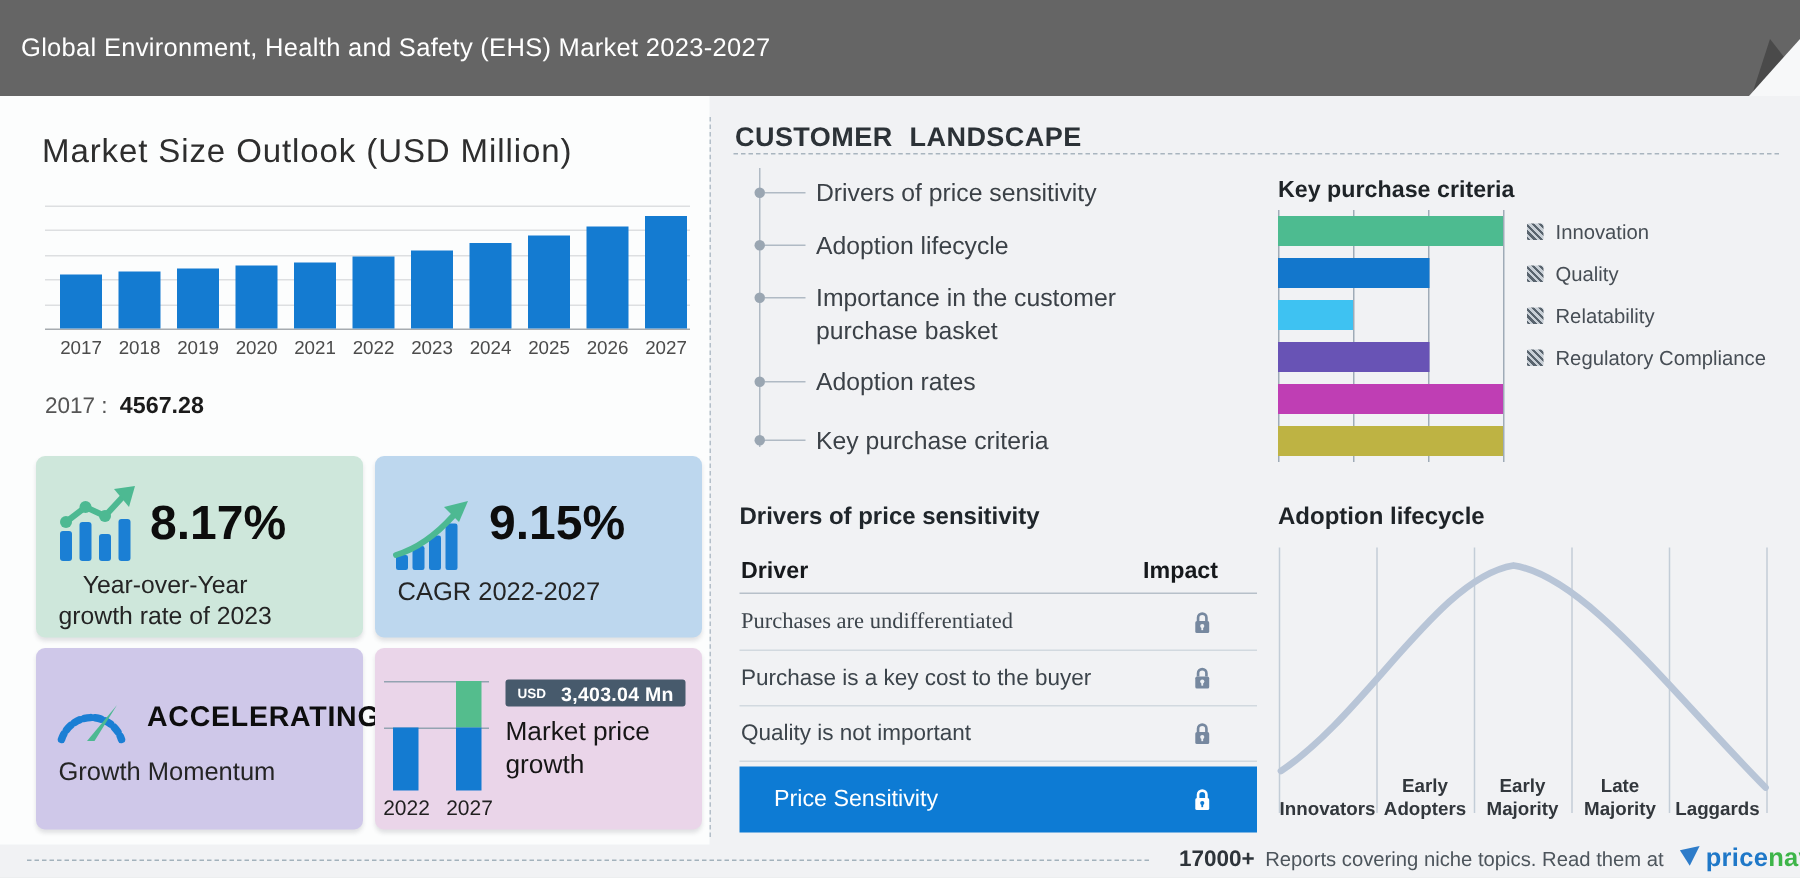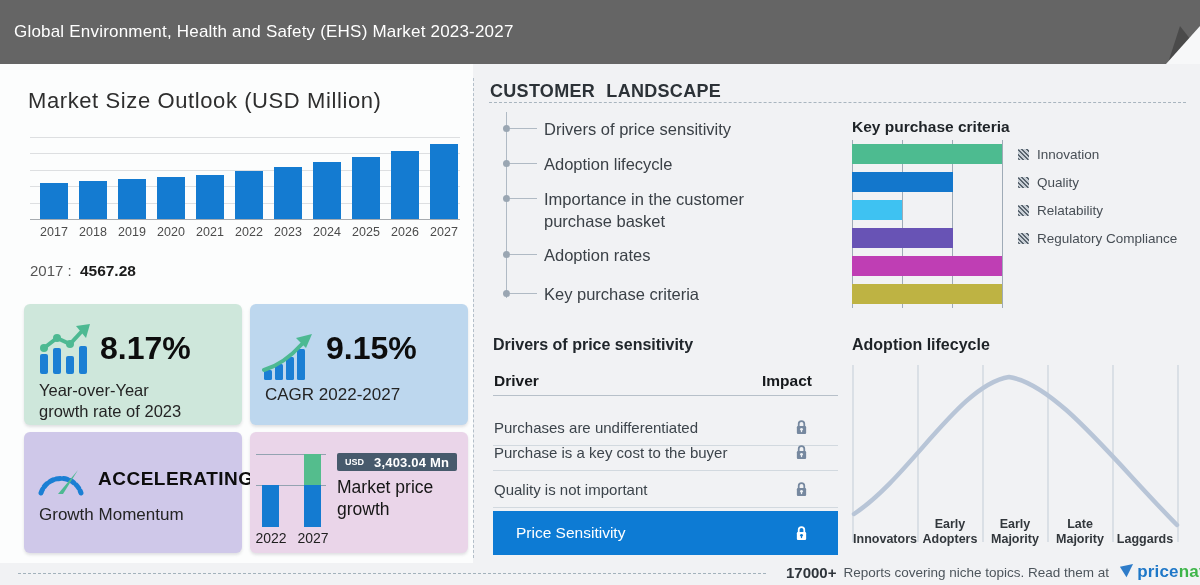--- a/index.html
+++ b/index.html
@@ -20,21 +20,21 @@
   .ms-plot .vbar{position:absolute;bottom:0;width:28px;background:#147bd1;}
   .ms-xlabels{position:absolute;left:0;top:88px;width:430px;height:18px;}
   .ms-xlabels .xlab{position:absolute;top:0;width:40px;text-align:center;font-size:12.5px;color:#4c4c4c;}
   .base-note{position:absolute;left:30px;top:262px;font-size:15px;color:#555;}
   .base-note b{font-size:15.5px;color:#1b1b1b;margin-left:4px;}
   
   .card{position:absolute;width:218px;height:121px;border-radius:6px;box-shadow:0 2px 3px rgba(60,60,70,.14);}
   .card .big{position:absolute;left:76px;top:26px;font-size:32px;font-weight:bold;color:#0d0d0d;}
   .card .sub{position:absolute;left:15px;top:76px;font-size:16.5px;line-height:21px;color:#242424;}
   .card .icon{position:absolute;left:12px;top:18px;}
-  .card-yoy{left:24px;top:304px;background:#cee7db;}
+  .card-yoy{left:24px;top:304px;background:#cee7db;text-align:center;}
   .card-cagr{left:250px;top:304px;background:#bdd7ee;}
   .card-cagr .icon{top:28px;}
   .card-cagr .sub{top:80px;font-size:17px;}
   .card-mom{left:24px;top:432px;background:#cfc8e9;}
   .card-mom .accel{position:absolute;left:74px;top:36px;font-size:19px;font-weight:bold;letter-spacing:.5px;color:#0d0d0d;}
   .card-mom .sub{top:72px;font-size:17px;}
   .card-mom .icon{top:24px;}
   .card-growth{left:250px;top:432px;background:#ead5e9;}
   .cg-line{position:absolute;left:6px;width:70px;height:0;border-top:1px solid #93a3b1;}
   .cg-bar{position:absolute;width:17px;}
@@ -275,21 +275,21 @@
         <div class="lbl">Regulatory Compliance</div>
       </div>
     </div>
 
   <div class="ps-title">Drivers of price sensitivity</div>
   <div class="ps-head">
     <span class="h1">Driver</span>
     <span class="h2">Impact</span>
   </div>
   <div class="ps-rows">
-      <div class="ps-row" style="top: 12px;">
+      <div class="ps-row" style="top: 0px; font-family: Liberation Serif, serif;">
         <div class="driver">Purchases are undifferentiated</div>
         <div class="lock"><svg width="13" height="17" viewBox="0 0 14 18">
             <path d="M4 8 V5.6 a3 3 0 0 1 6 0 V8" fill="none" stroke="currentColor" stroke-width="1.9"></path>
             <rect x="2" y="8" width="10" height="8.6" rx="1.2" fill="currentColor"></rect>
             <circle cx="7" cy="11.5" r="1.5" fill="var(--hole)"></circle>
             <rect x="6.35" y="11.5" width="1.3" height="3" fill="var(--hole)"></rect>
           </svg></div>
       </div>
       <div class="ps-row" style="top: 37px;">
         <div class="driver">Purchase is a key cost to the buyer</div>

